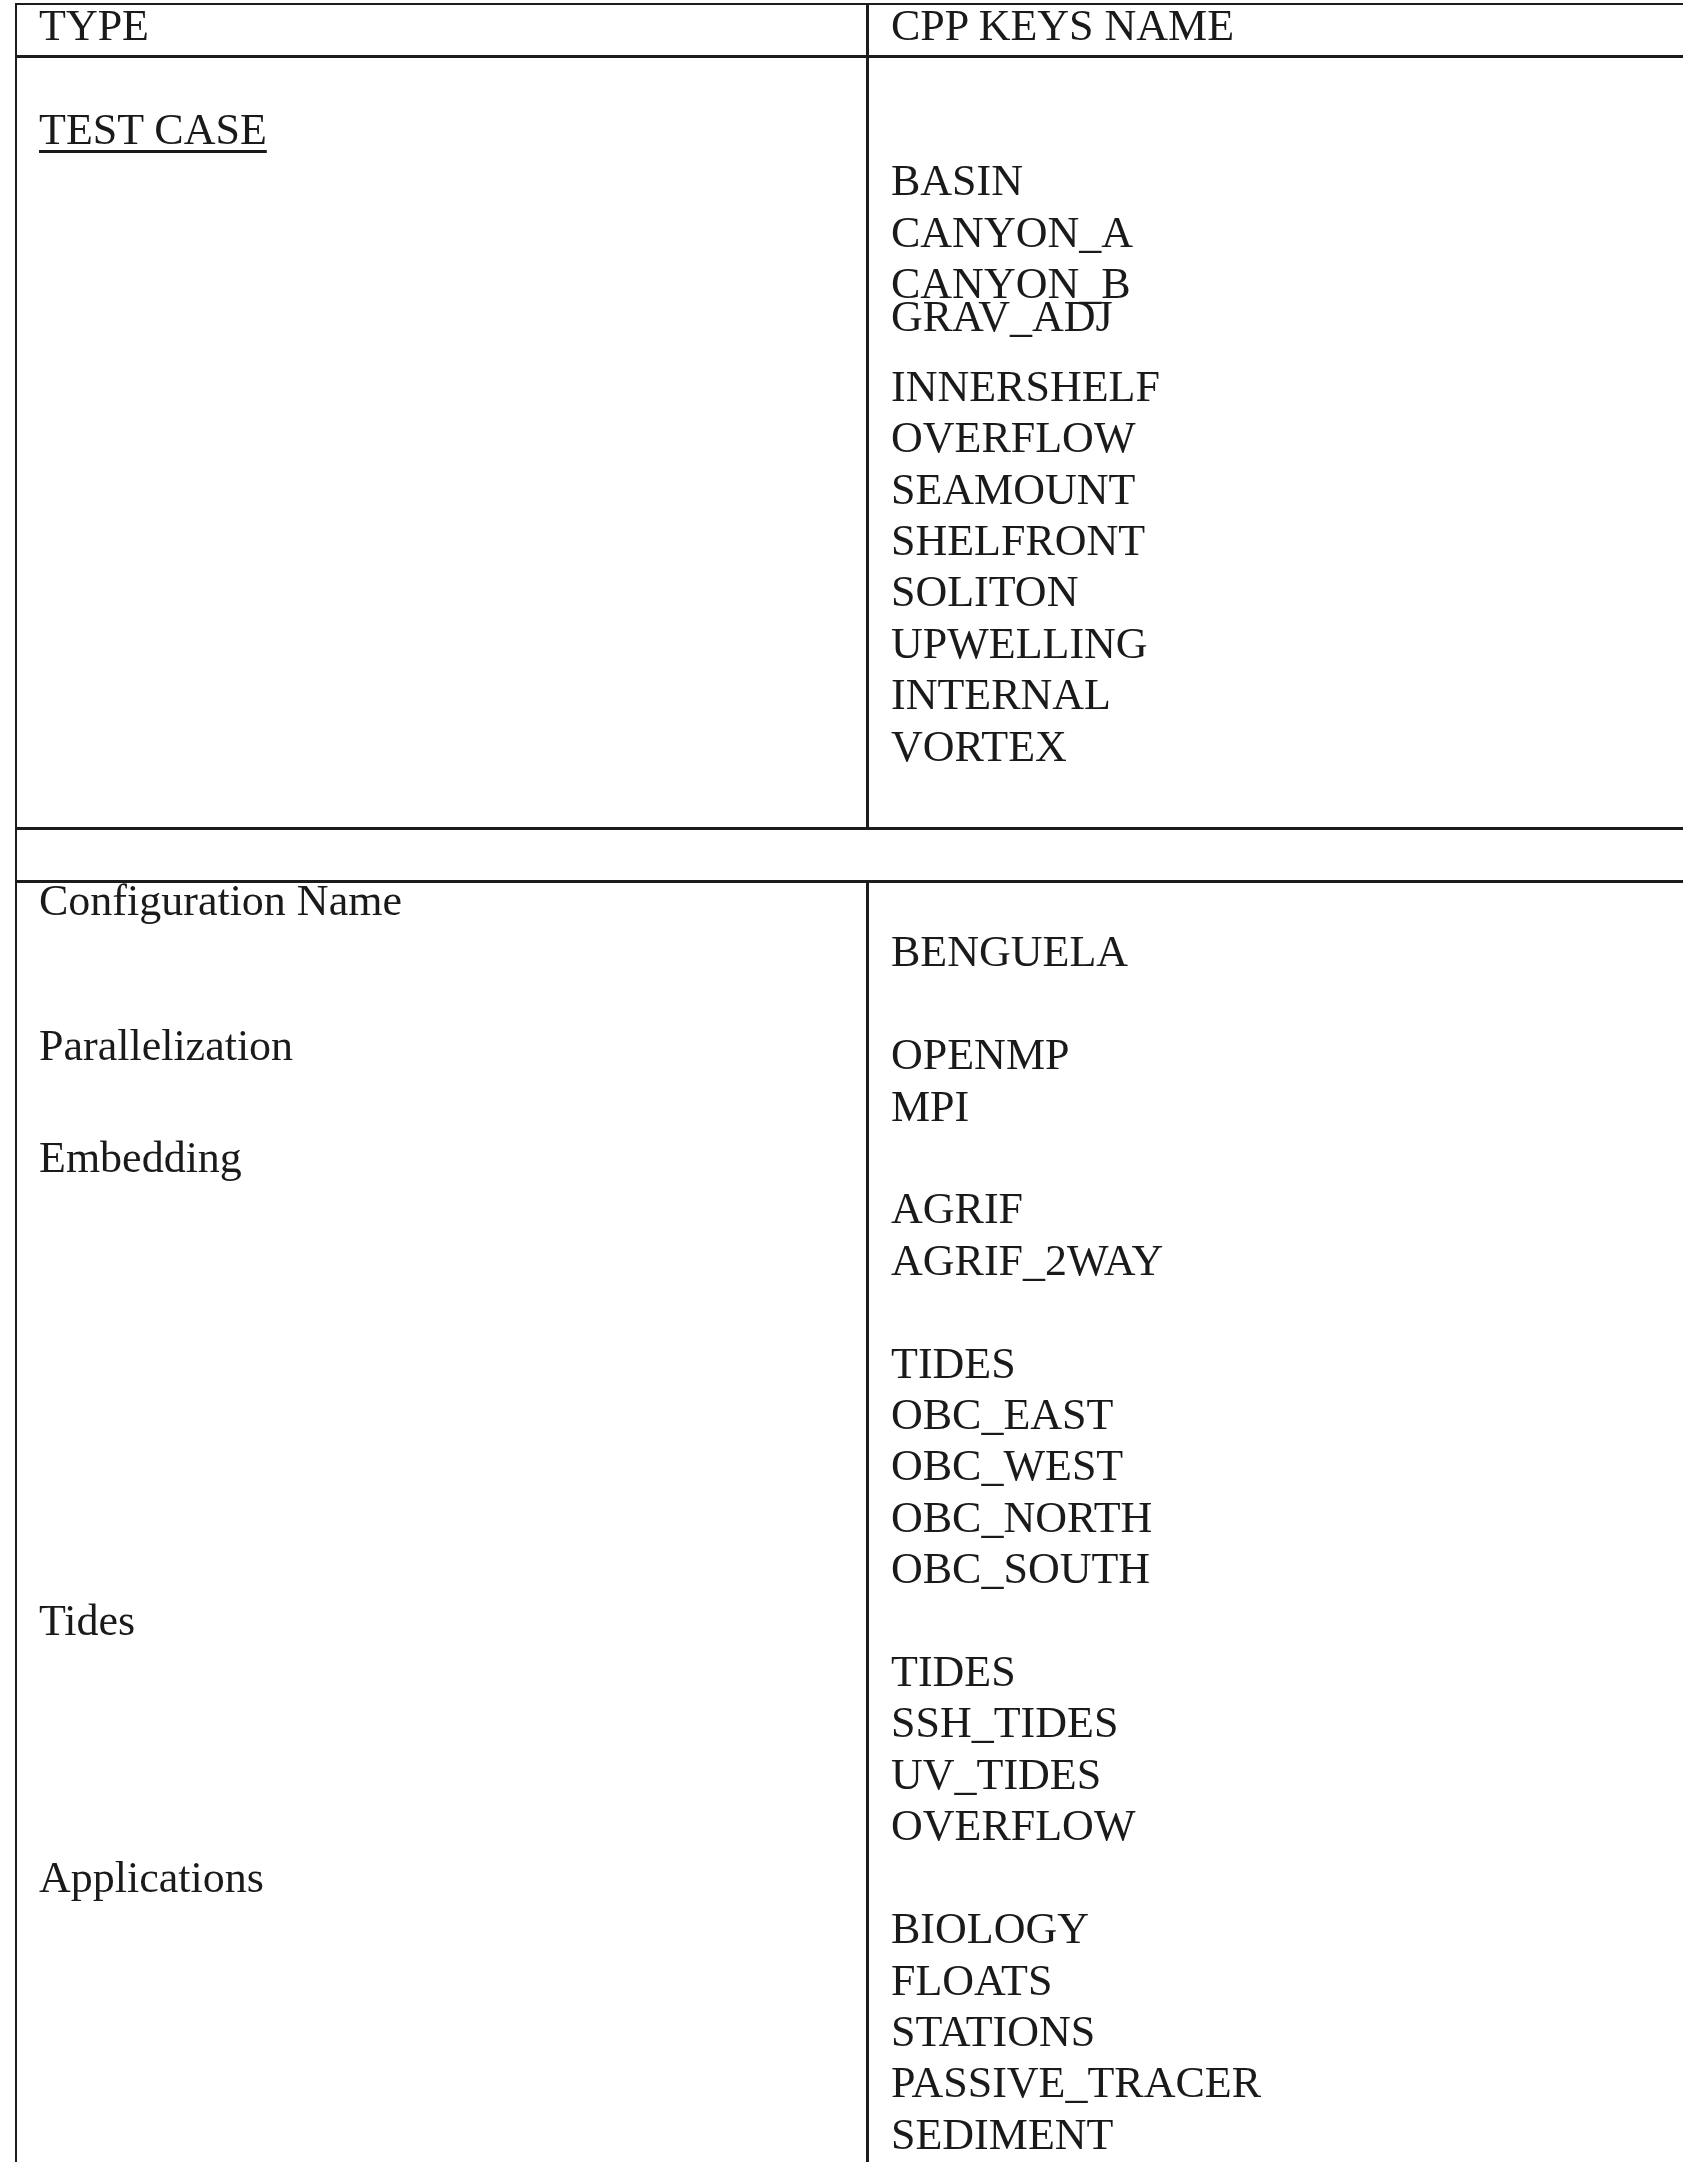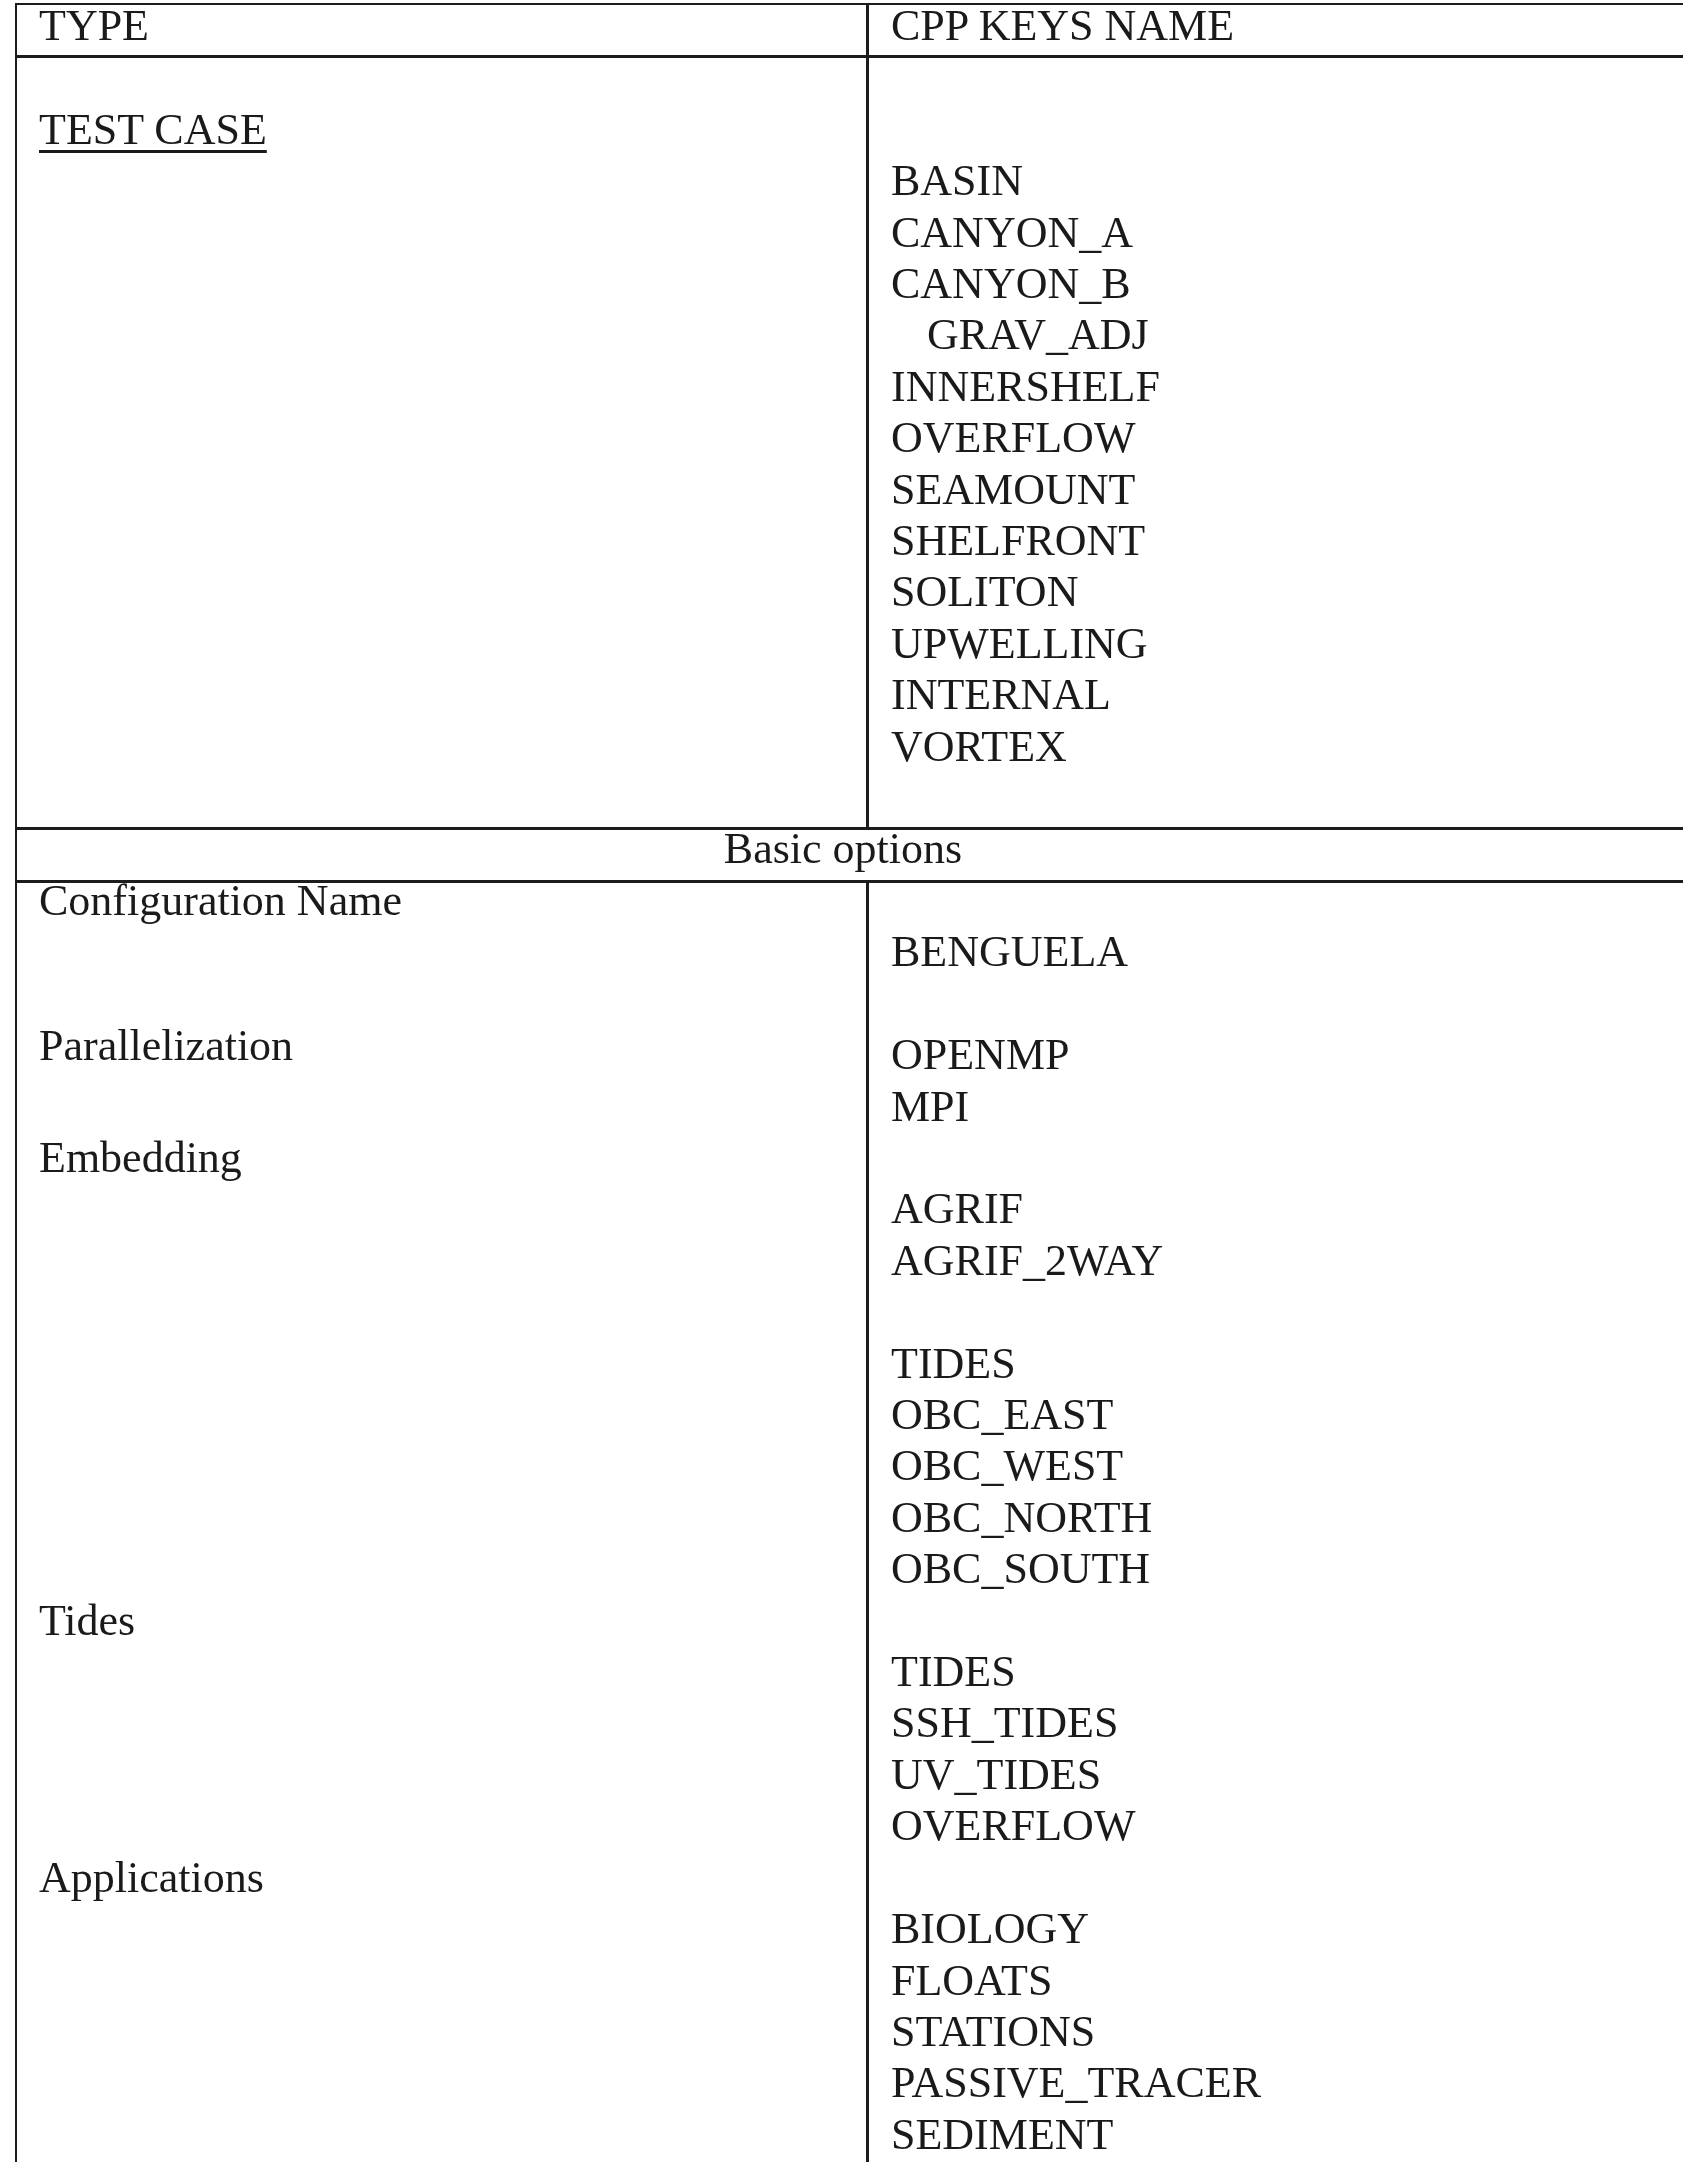--- a/index.html
+++ b/index.html
@@ -69,31 +69,30 @@
   <div class="vrule" style="left:866px; top:880px; height:1283px;"></div>
 
   <div class="line col-left" style="top:0px;">TYPE</div>
   <div class="line col-right" style="top:0px;">CPP KEYS NAME</div>
 
   <div class="line col-left" style="top:104px;"><span class="underlined">TEST CASE</span></div>
 
   <div class="line col-right" style="top:155px;">BASIN</div>
   <div class="line col-right" style="top:207px;">CANYON_A</div>
   <div class="line col-right" style="top:258px;">CANYON_B</div>
-  <div class="line col-right" style="top:309px;margin-left:36px;">GRAV_ADJ</div>
+  <div class="line col-right" style="top:291px;">GRAV_ADJ</div>
   <div class="line col-right" style="top:361px;">INNERSHELF</div>
   <div class="line col-right" style="top:412px;">OVERFLOW</div>
   <div class="line col-right" style="top:464px;">SEAMOUNT</div>
   <div class="line col-right" style="top:515px;">SHELFRONT</div>
   <div class="line col-right" style="top:566px;">SOLITON</div>
   <div class="line col-right" style="top:618px;">UPWELLING</div>
   <div class="line col-right" style="top:669px;">INTERNAL</div>
   <div class="line col-right" style="top:721px;">VORTEX</div>
 
-  <div class="line centered" style="top:823px;">Basic options</div>
 
   <div class="line col-left" style="top:875px;">Configuration Name</div>
   <div class="line col-right" style="top:926px;">BENGUELA</div>
 
   <div class="line col-left" style="top:1020px;">Parallelization</div>
   <div class="line col-right" style="top:1029px;">OPENMP</div>
   <div class="line col-right" style="top:1081px;">MPI</div>
 
   <div class="line col-left" style="top:1132px;">Embedding</div>
   <div class="line col-right" style="top:1183px;">AGRIF</div>

